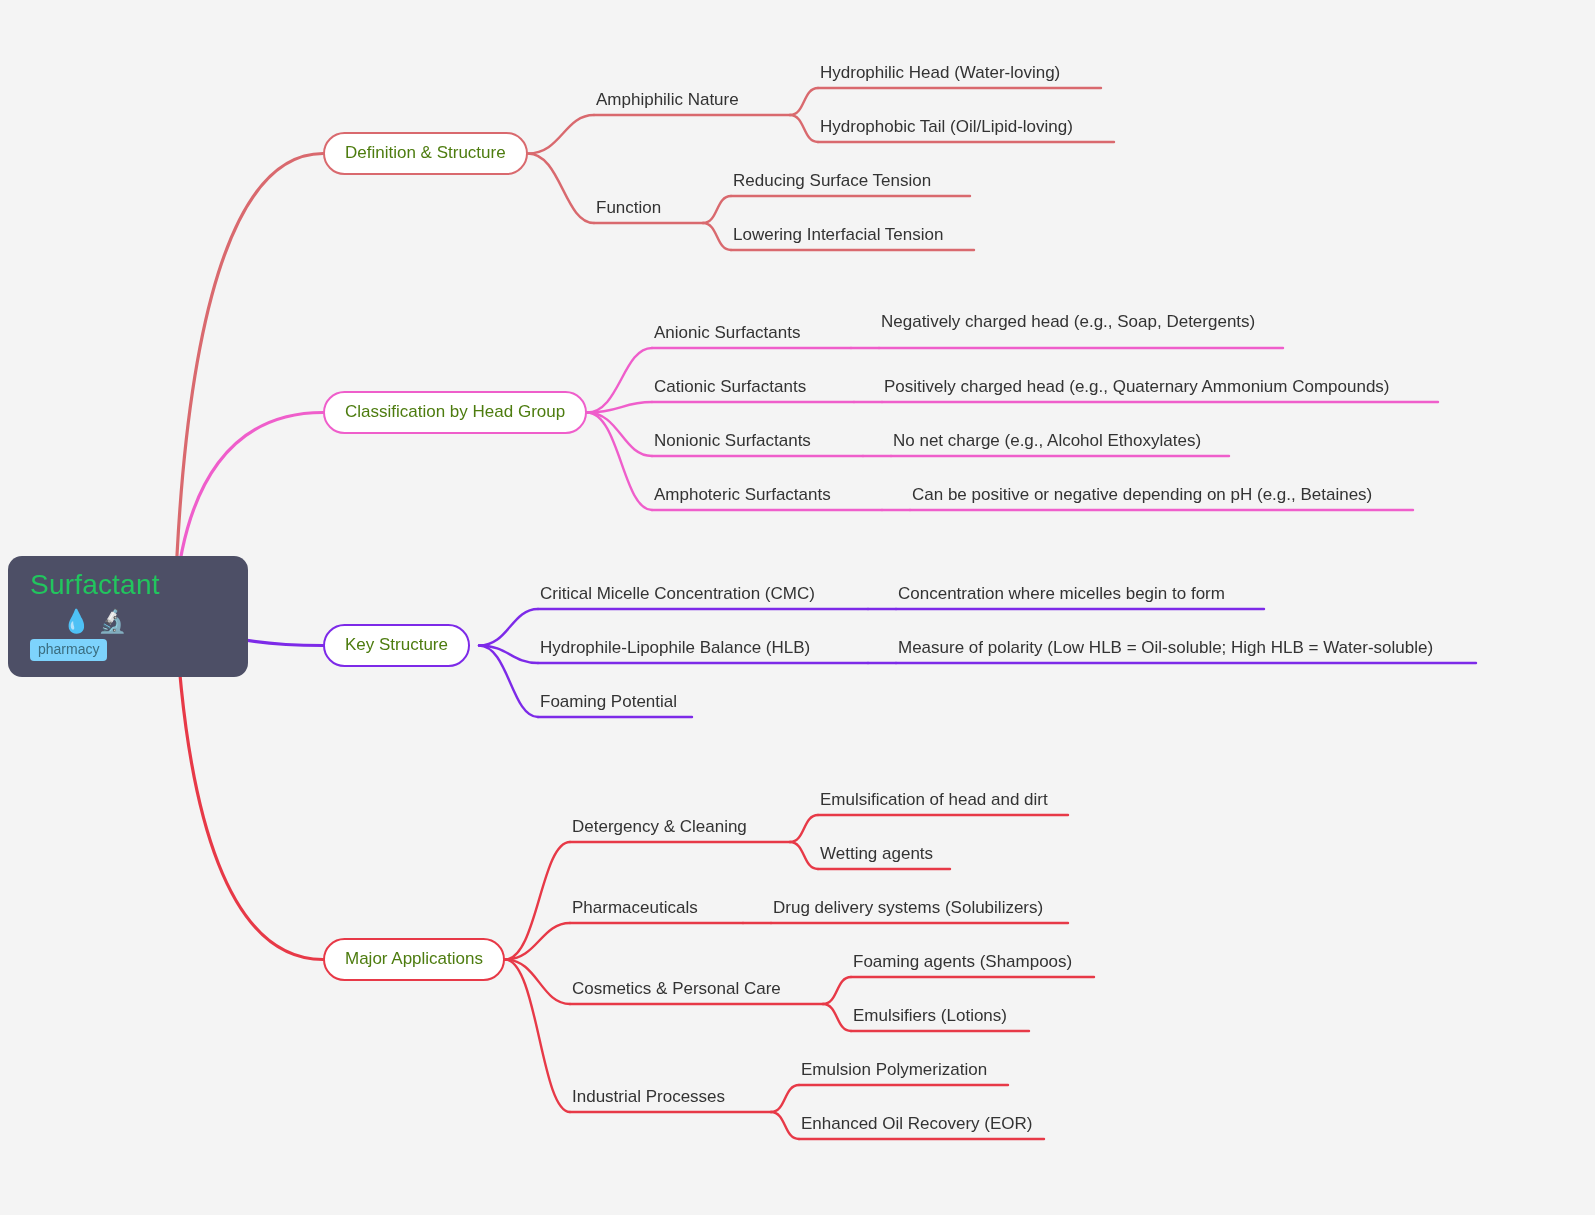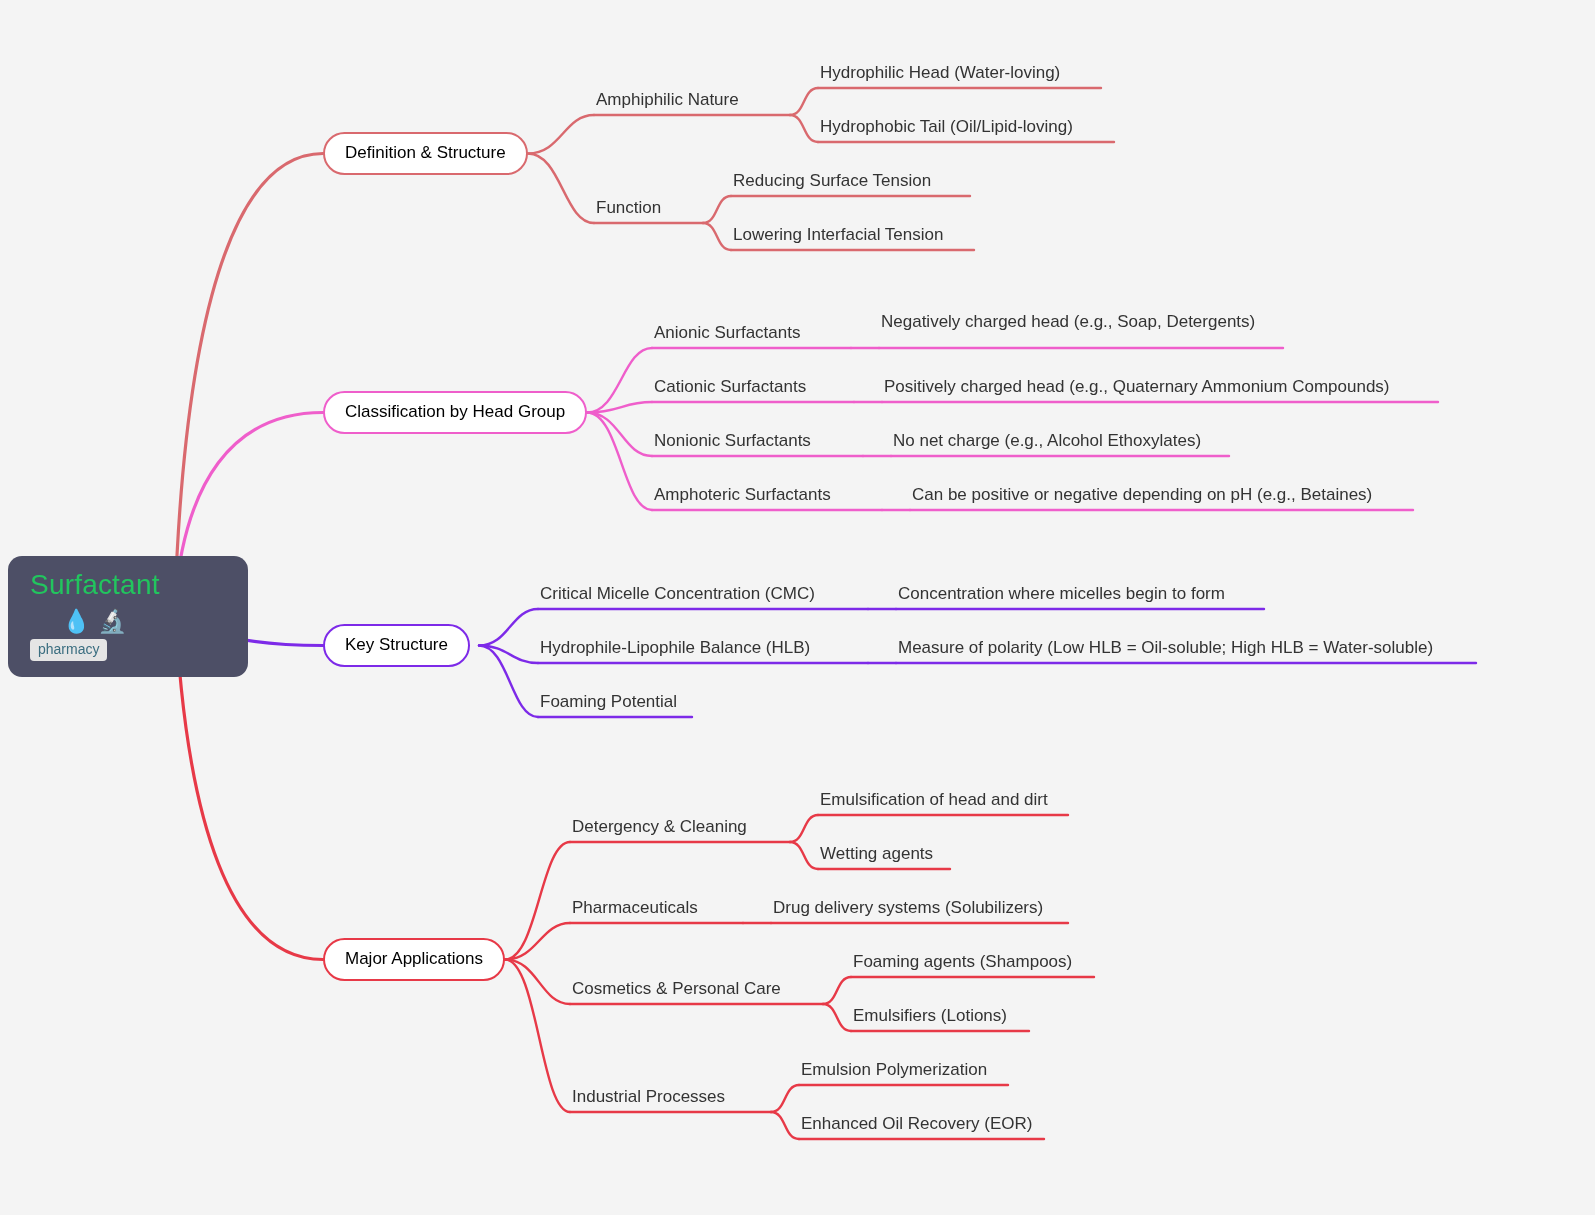--- a/index.html
+++ b/index.html
@@ -64,21 +64,21 @@
     line-height: 1.25;
   }
   
   .pill {
     background: #ffffff;
     border-style: solid;
     border-width: 2.5px;
     border-radius: 999px;
     padding: 9px 20px 10px 20px;
     font-size: 17px;
-    color: #000000;
+    color: #4d7c0f;
     box-sizing: border-box;
     line-height: 1.2;
   }
   
   .plain {
     font-size: 17px;
     color: #333333;
     line-height: 1.2;
     padding: 0 2px;
   }
@@ -157,21 +157,21 @@
         <path d="M 771 1112 C 786.4 1112, 783.6 1085, 799 1085" stroke="#e73947" stroke-width="2.4"></path>
         <path d="M 771 1112 C 786.4 1112, 783.6 1139, 799 1139" stroke="#e73947" stroke-width="2.4"></path>
       </g>
   </svg>
 
   <div class="node root-node" id="root-node" style="left: 8px; top: 556px; min-width: 240px; min-height: 86px; background: rgb(77, 79, 102);">
     <div class="root-title" style="color: #22c55e; flex-direction: column;">
       <span>Surfactant</span>
       <span class="root-emojis">💧 🔬</span>
     </div>
-    <div class="root-badge" style="background: #e5e5e5; color: rgb(59, 110, 128);">pharmacy</div>
+    <div class="root-badge" style="background: #7dd3fc; color: rgb(59, 110, 128);">pharmacy</div>
   </div>
 
   <div id="node-layer">
       <div class="node pill" id="node-b0" style="left: 323px; top: 132px; border-color: rgb(217, 105, 110);">Definition &amp; Structure</div>
       <div class="node plain l2" id="node-b0c0" style="left: 594px; top: 90px;">Amphiphilic Nature</div>
       <div class="node plain l3" id="node-b0c0g0" style="left: 818px; top: 63px;">Hydrophilic Head (Water-loving)</div>
       <div class="node plain l3" id="node-b0c0g1" style="left: 818px; top: 117px;">Hydrophobic Tail (Oil/Lipid-loving)</div>
       <div class="node plain l2" id="node-b0c1" style="left: 594px; top: 198px;">Function</div>
       <div class="node plain l3" id="node-b0c1g0" style="left: 731px; top: 171px;">Reducing Surface Tension</div>
       <div class="node plain l3" id="node-b0c1g1" style="left: 731px; top: 225px;">Lowering Interfacial Tension</div>

